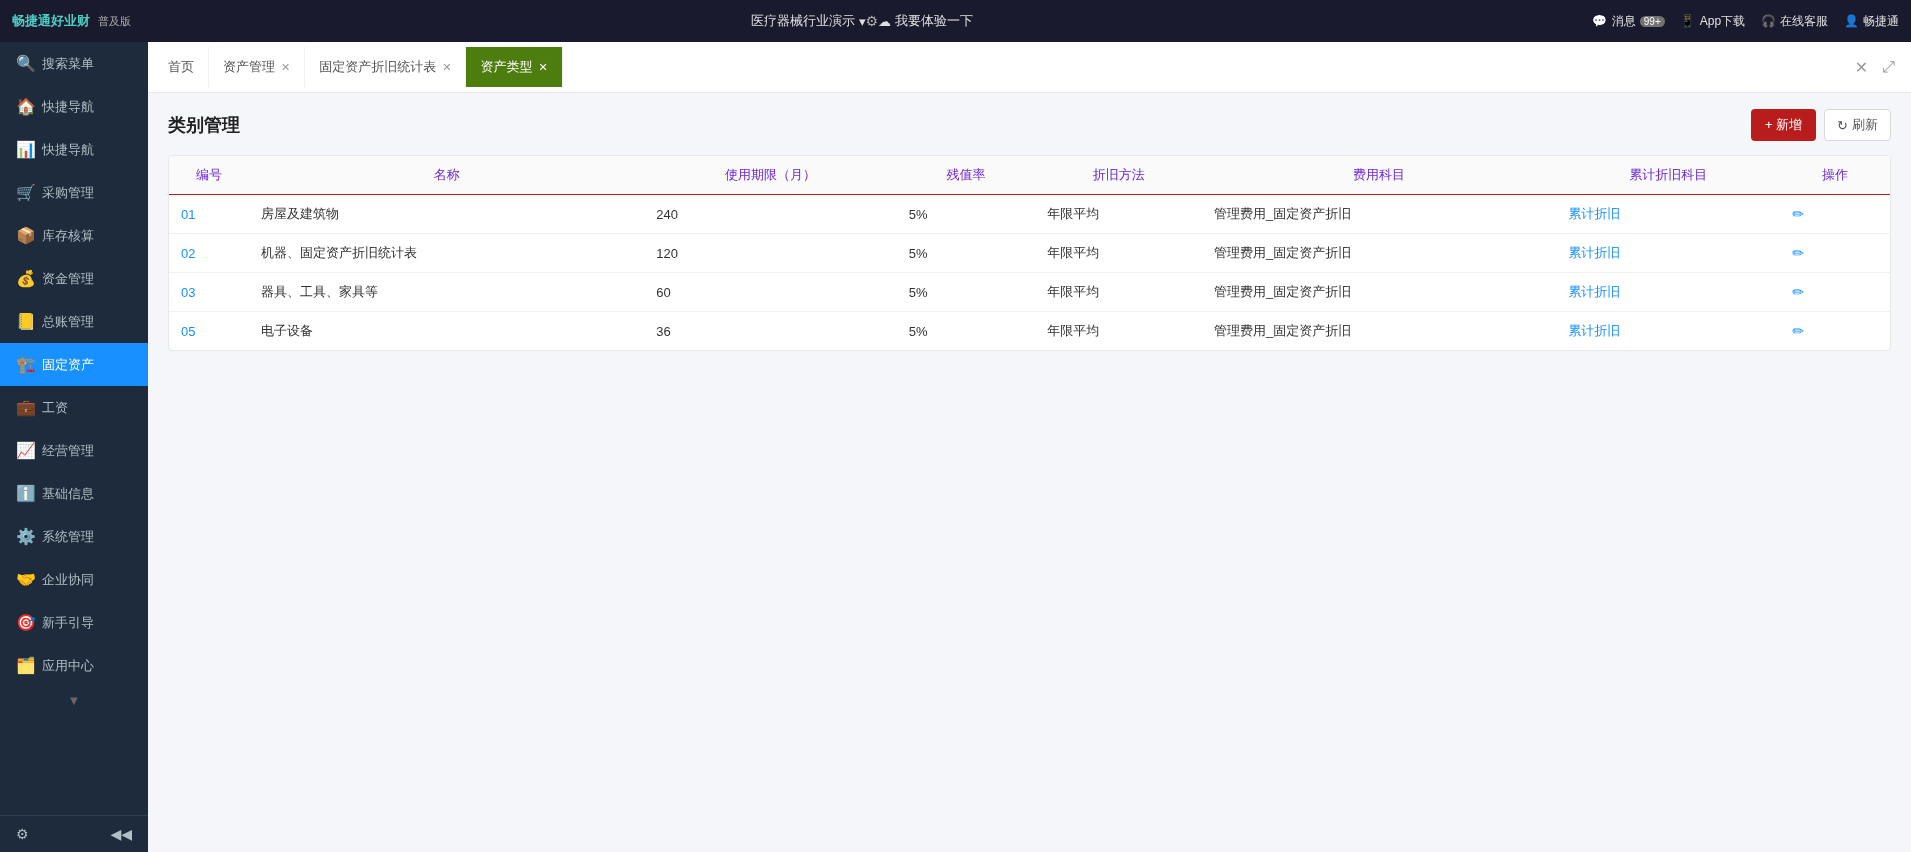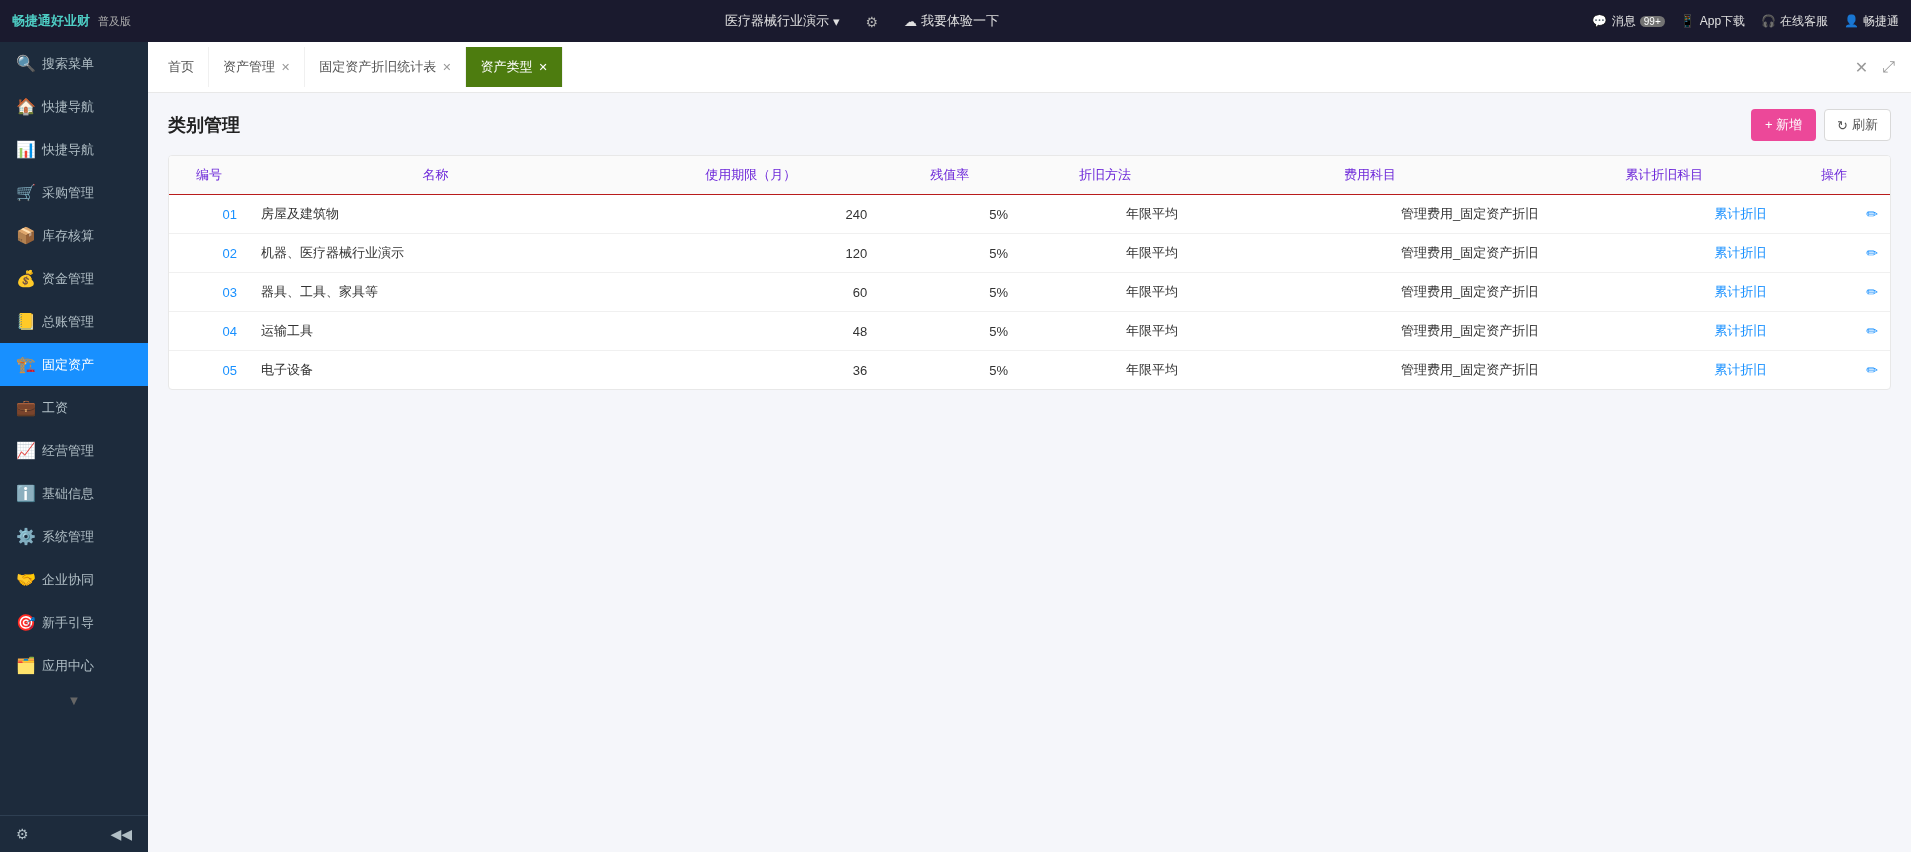--- a/index.html
+++ b/index.html
@@ -97,21 +97,21 @@
 
     .page-title-bar {
       display: flex;
       align-items: center;
       justify-content: space-between;
       margin-bottom: 14px;
     }
     .page-title { font-size: 18px; font-weight: 600; color: #222; }
     .toolbar { display: flex; gap: 8px; }
     .btn-new {
-      background: #ec4899;
+      background: #b91c1c;
       color: #fff;
       border: none;
       border-radius: 4px;
       padding: 6px 14px;
       cursor: pointer;
       font-size: 13px;
       display: flex;
       align-items: center;
       gap: 4px;
     }
@@ -138,33 +138,33 @@
       text-align: center;
       font-weight: 500;
       color: #6d28d9;
       font-size: 13px;
     }
     thead th:first-child { text-align: center; width: 80px; }
     tbody tr { border-bottom: 1px solid #f0f0f0; }
     tbody tr:last-child { border-bottom: none; }
     tbody td {
       padding: 10px 12px;
-      text-align: right;
+      text-align: left;
       color: #333;
       font-size: 13px;
     }
     tbody td:nth-child(2) { text-align: left; }
     .link-text { color: #1890ff; cursor: pointer; }
     .edit-icon { color: #1890ff; cursor: pointer; font-size: 14px; }
 
     
     .sidebar-scroll-arrow { text-align: center; color: #666; padding: 6px; cursor: pointer; }
 
     
-    .center-nav { display: flex; align-items: flex-end; gap: 26px; }
+    .center-nav { display: flex; align-items: center; gap: 0; }
     .center-nav-company { color: #e0e0e0; font-size: 13px; display: flex; align-items: center; gap: 4px; }
     .center-nav-gear { color: #b0b0b0; cursor: pointer; font-size: 14px; }
     .center-nav-feedback { color: #e0e0e0; font-size: 13px; display: flex; align-items: center; gap: 4px; }
   </style>
 </head>
 <body>
 
 <div class="topbar">
   <div class="topbar-left">
     <div class="app-logo">
@@ -330,49 +330,39 @@
     <td>房屋及建筑物</td>
     <td>240</td>
     <td>5%</td>
     <td>年限平均</td>
     <td>管理费用_固定资产折旧</td>
     <td><span class="link-text">累计折旧</span></td>
     <td><span class="edit-icon">✏</span></td>
   </tr>
               <tr>
     <td><span class="link-text">02</span></td>
-    <td>机器、医疗器械行业演示</td>
+    <td>机器、固定资产折旧统计表</td>
     <td>120</td>
     <td>5%</td>
     <td>年限平均</td>
     <td>管理费用_固定资产折旧</td>
     <td><span class="link-text">累计折旧</span></td>
     <td><span class="edit-icon">✏</span></td>
   </tr>
               <tr>
     <td><span class="link-text">03</span></td>
     <td>器具、工具、家具等</td>
     <td>60</td>
     <td>5%</td>
     <td>年限平均</td>
     <td>管理费用_固定资产折旧</td>
     <td><span class="link-text">累计折旧</span></td>
     <td><span class="edit-icon">✏</span></td>
   </tr>
               <tr>
-    <td><span class="link-text">04</span></td>
-    <td>运输工具</td>
-    <td>48</td>
-    <td>5%</td>
-    <td>年限平均</td>
-    <td>管理费用_固定资产折旧</td>
-    <td><span class="link-text">累计折旧</span></td>
-    <td><span class="edit-icon">✏</span></td>
-  </tr>
-              <tr>
     <td><span class="link-text">05</span></td>
     <td>电子设备</td>
     <td>36</td>
     <td>5%</td>
     <td>年限平均</td>
     <td>管理费用_固定资产折旧</td>
     <td><span class="link-text">累计折旧</span></td>
     <td><span class="edit-icon">✏</span></td>
   </tr>
             </tbody>

